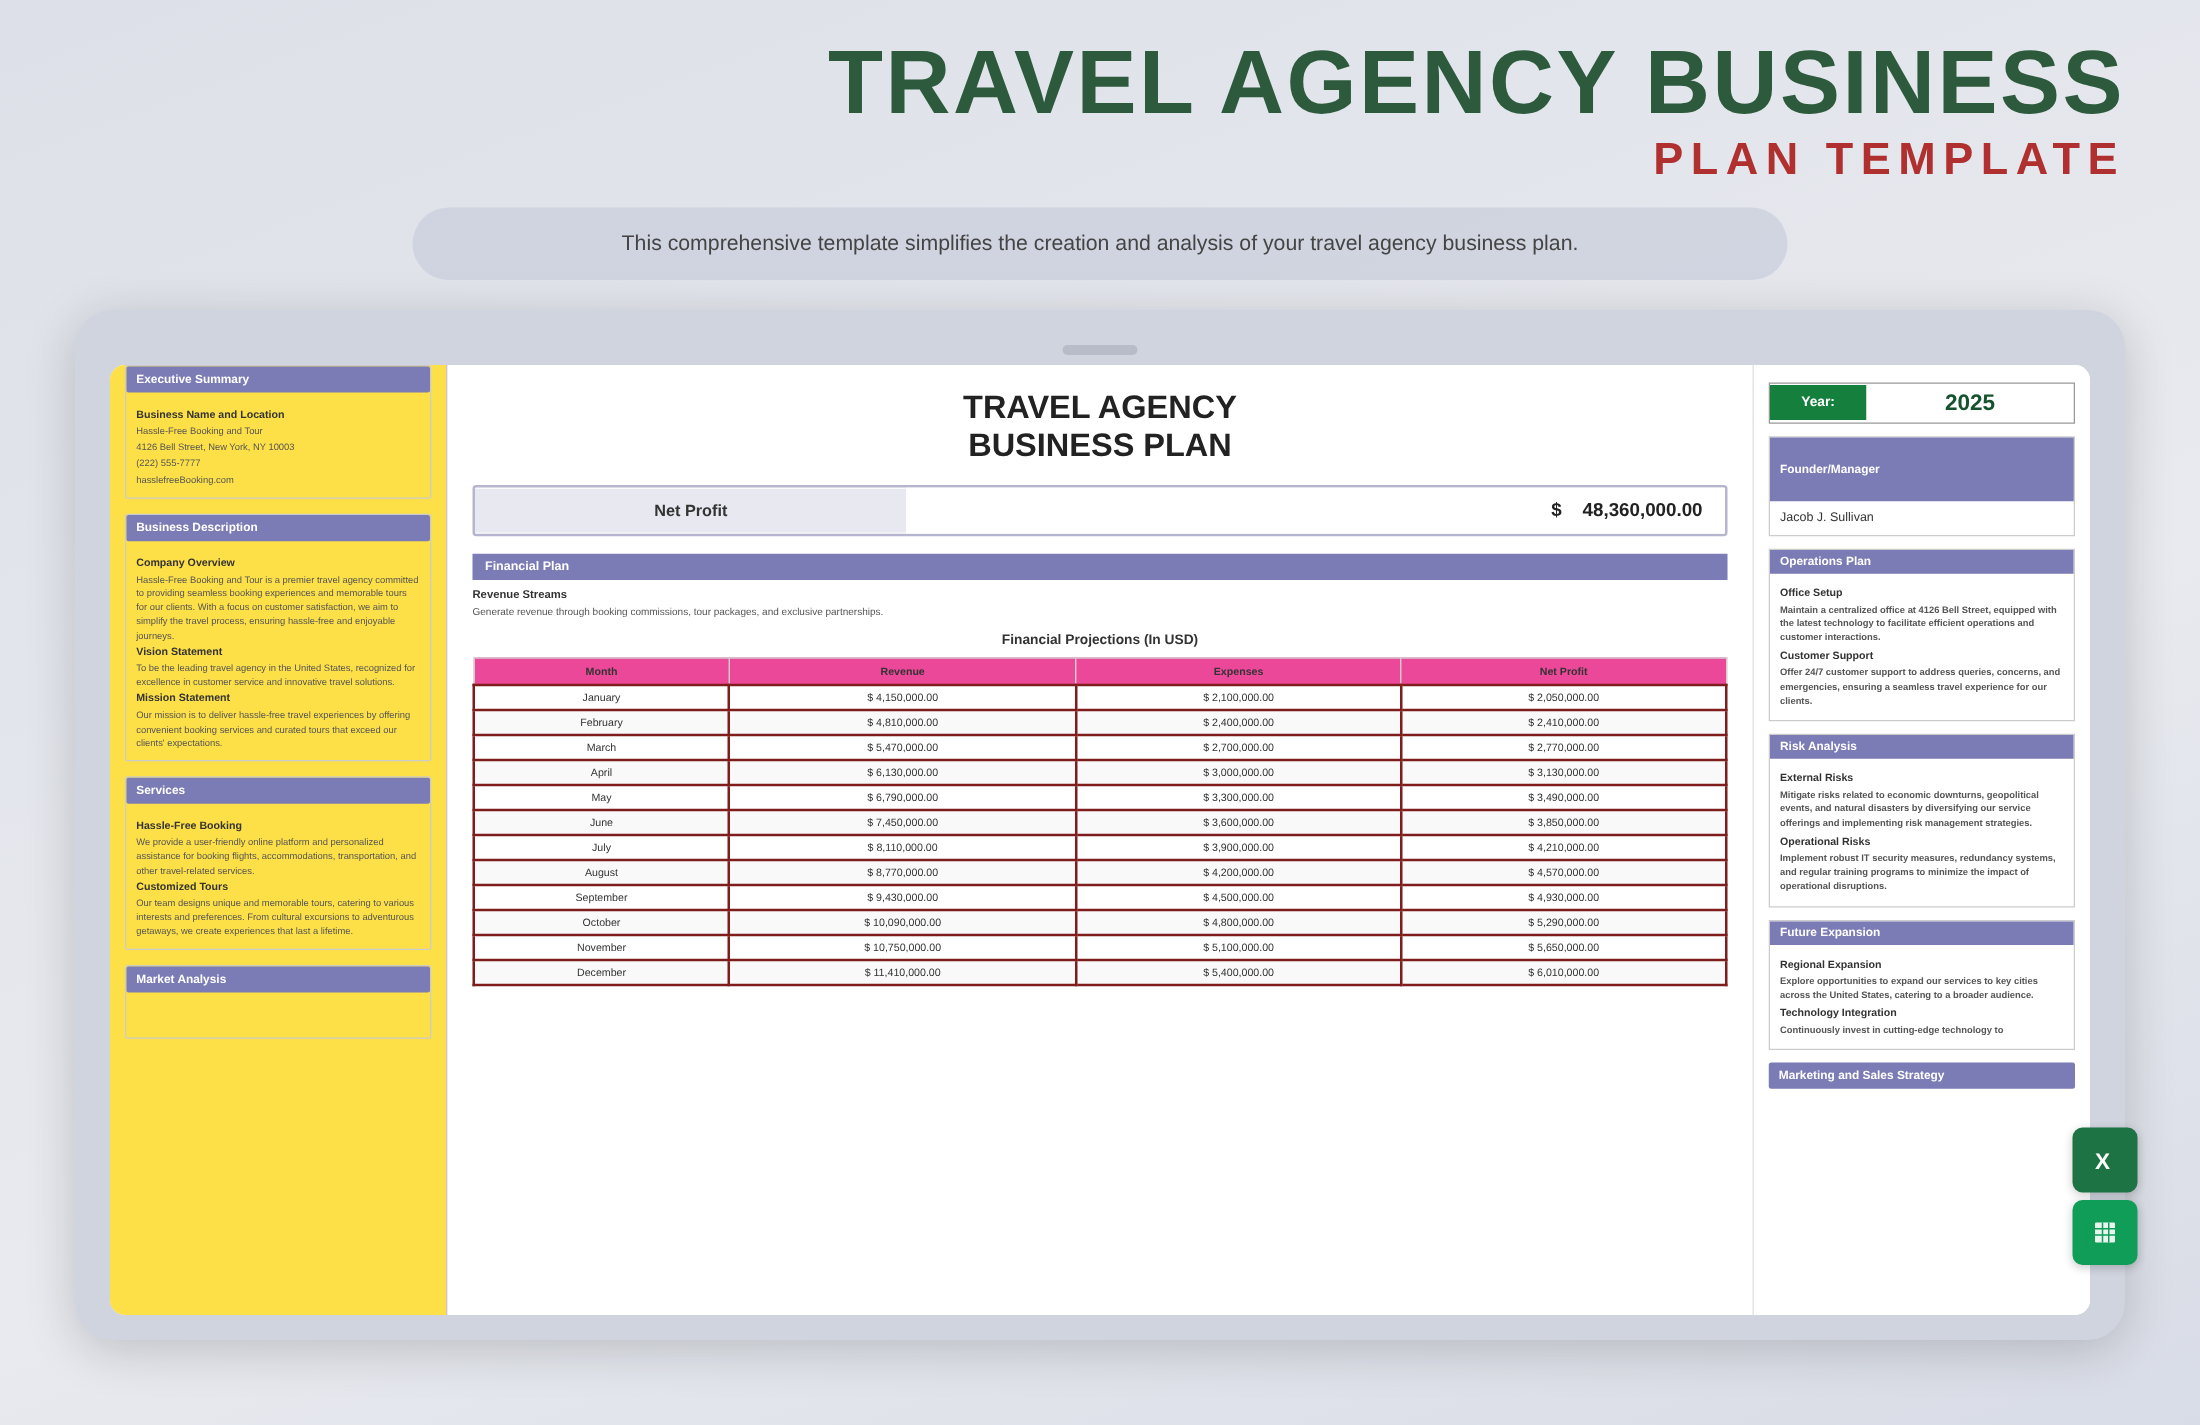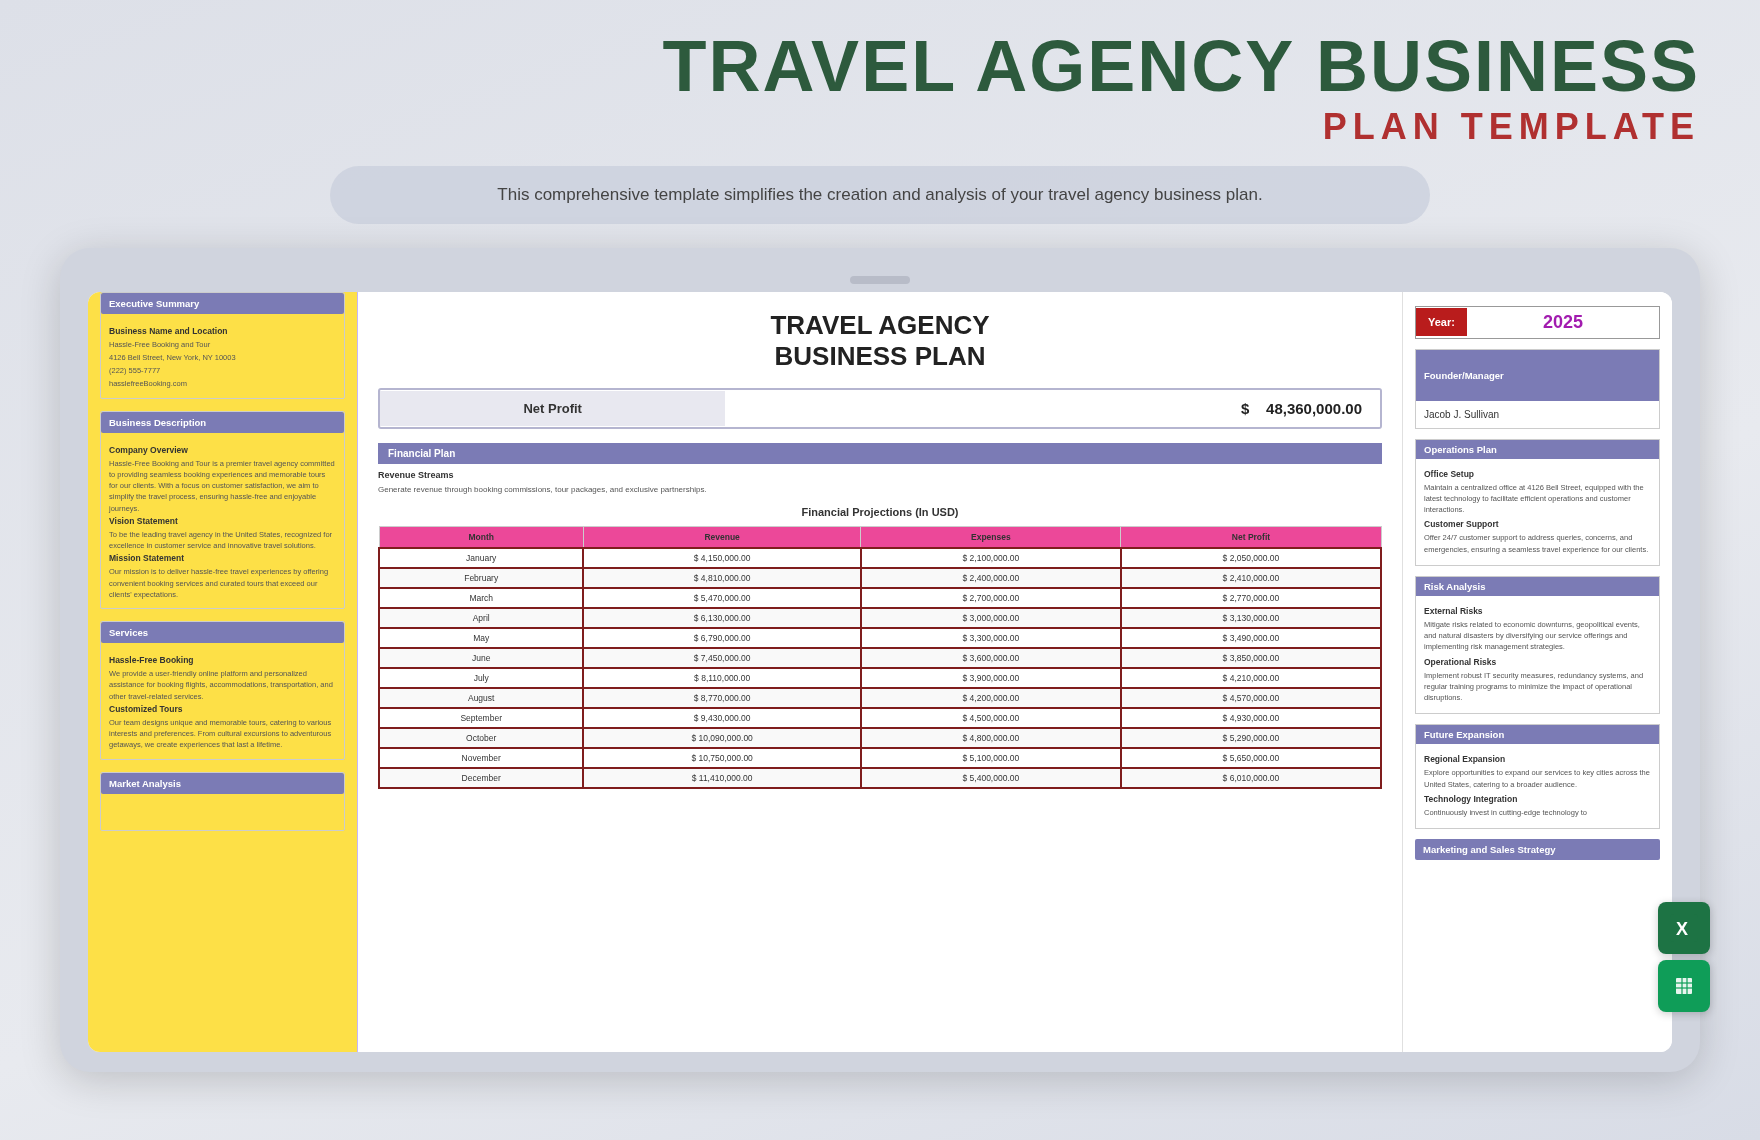--- a/index.html
+++ b/index.html
@@ -214,32 +214,32 @@
       border-left: 1px solid #e0e0e0;
     }
 
     .year-box {
       border: 1px solid #999;
       display: flex;
       align-items: center;
       margin-bottom: 10px;
     }
     .year-label {
-      background: #b91c1c;
-      color: white;
-      padding: 8px 12px;
+      background: #15803d;
+      color: white;
+      padding: 8px 25px;
       font-size: 11px;
       font-weight: bold;
     }
     .year-value {
       flex: 1;
       text-align: center;
       font-size: 18px;
       font-weight: bold;
-      color: #a21caf;
+      color: #14532d;
       padding: 5px;
     }
 
     .founder-box {
       border: 1px solid #ccc;
       margin-bottom: 10px;
     }
     .founder-header {
       background: #7b7bb5;
       color: white;
@@ -274,20 +274,21 @@
       font-weight: bold;
       color: #333;
       margin-bottom: 3px;
       margin-top: 4px;
     }
     .ops-text {
       font-size: 7.5px;
       color: #555;
       line-height: 1.5;
       margin-bottom: 4px;
+      font-weight: bold;
     }
 
     
     .overlay-icons {
       position: absolute;
       right: -10px;
       bottom: 60px;
       display: flex;
       flex-direction: column;
       gap: 6px;

